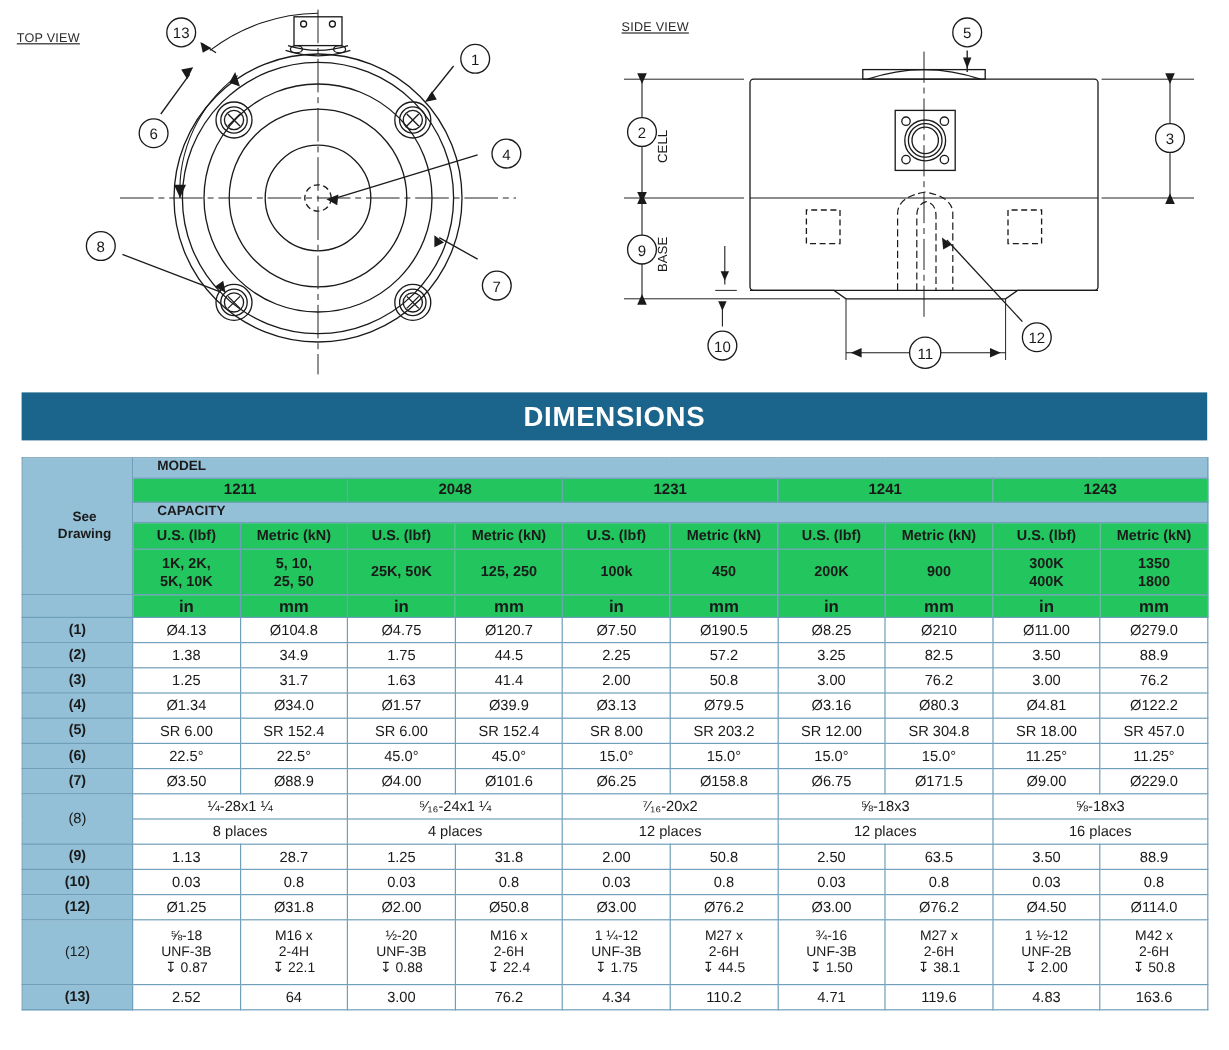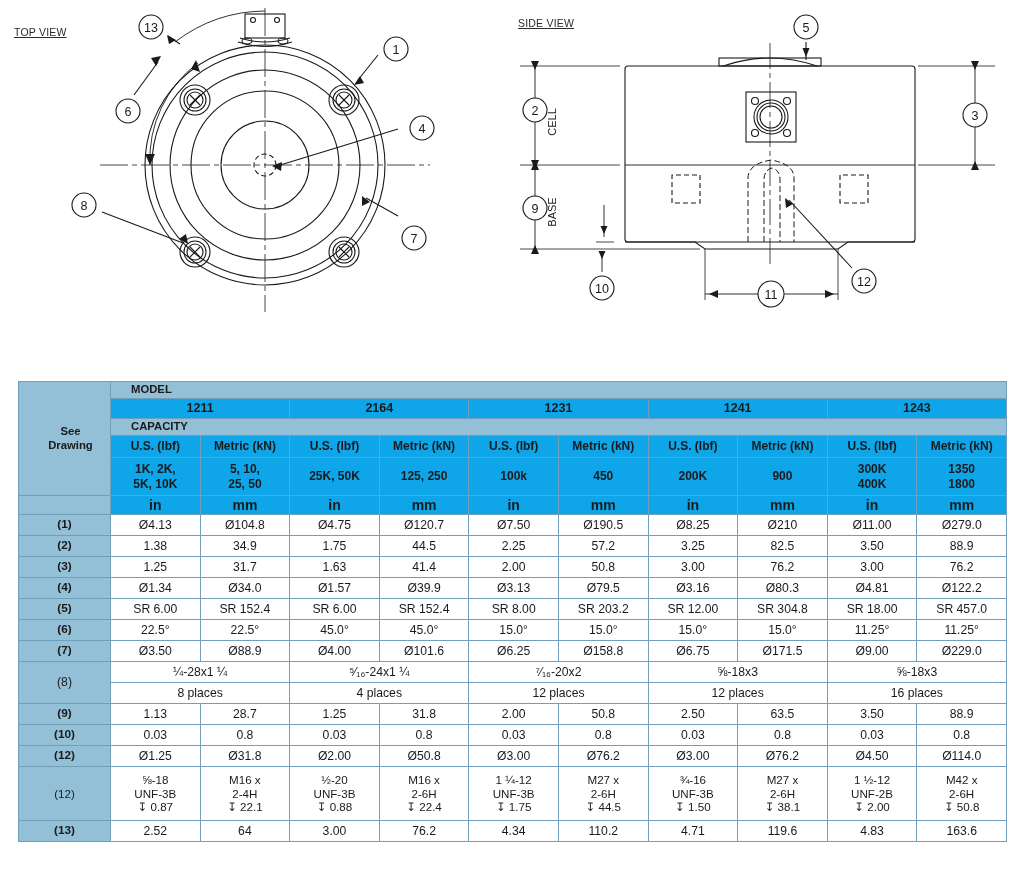--- a/index.html
+++ b/index.html
@@ -54,21 +54,21 @@
     vertical-align: middle;
     padding: 0;
     line-height: 1.18;
     font-weight: bold;
   }
   .col-see { width: 92px; }
   .col-d   { width: 89.6px; }
 
   
   .band-dark  { background: #93c0d6; }   
-  .band-light { background: #0ea5e9; }
+  .band-light { background: #22c55e; }
   .cell-see   { background: #93c0d6; }
   .cell-data  { background: #ffffff; }
 
   .band-dark.left-label { text-align: left; padding-left: 20px; }
 
   tr.h-model td   { height: 17px; font-size: 11.3px; padding-left: 12px; }
   tr.h-num td     { height: 20px; font-size: 12.5px; }
   tr.h-cap td     { height: 17px; font-size: 11.3px; }
   tr.h-unit td    { height: 22px; font-size: 12px; }
   tr.h-cap2 td    { height: 38px; font-size: 12px; }
@@ -277,20 +277,23 @@
         <circle cx="771" cy="294" r="13" fill="#fff" stroke="#1a1a1a" stroke-width="1.1"></circle>
         <text x="771" y="299" text-anchor="middle" font-size="12.5" font-family="Liberation Sans, sans-serif" fill="#1a1a1a">11</text>
       </g>
       <g>
         <circle cx="864" cy="281" r="12" fill="#fff" stroke="#1a1a1a" stroke-width="1.1"></circle>
         <text x="864" y="286" text-anchor="middle" font-size="12.5" font-family="Liberation Sans, sans-serif" fill="#1a1a1a">12</text>
       </g>
     </svg>
   </div>
 
+  <div id="banner">
+    <span>DIMENSIONS</span>
+  </div>
 
   <div id="table-wrap">
     <table class="dims">
       <colgroup>
         <col class="col-see">
         <col class="col-d">
           <col class="col-d">
           <col class="col-d">
           <col class="col-d">
           <col class="col-d">
@@ -300,21 +303,21 @@
           <col class="col-d">
           <col class="col-d">
       </colgroup>
       <tbody id="tbody">
           <tr class="h-model">
             <td class="cell-see seecell" rowspan="5">See<br>Drawing</td>
             <td class="band-dark left-label" colspan="10">MODEL</td>
           </tr>
           <tr class="h-num">
             <td class="band-light" colspan="2">1211</td>
-            <td class="band-light" colspan="2">2164</td>
+            <td class="band-light" colspan="2">2048</td>
             <td class="band-light" colspan="2">1231</td>
             <td class="band-light" colspan="2">1241</td>
             <td class="band-light" colspan="2">1243</td>
           </tr>
           <tr class="h-cap">
             <td class="band-dark left-label" colspan="10">CAPACITY</td>
           </tr>
           <tr class="h-unit">
             <td class="band-light">U.S. (lbf)</td>
             <td class="band-light">Metric (kN)</td>

